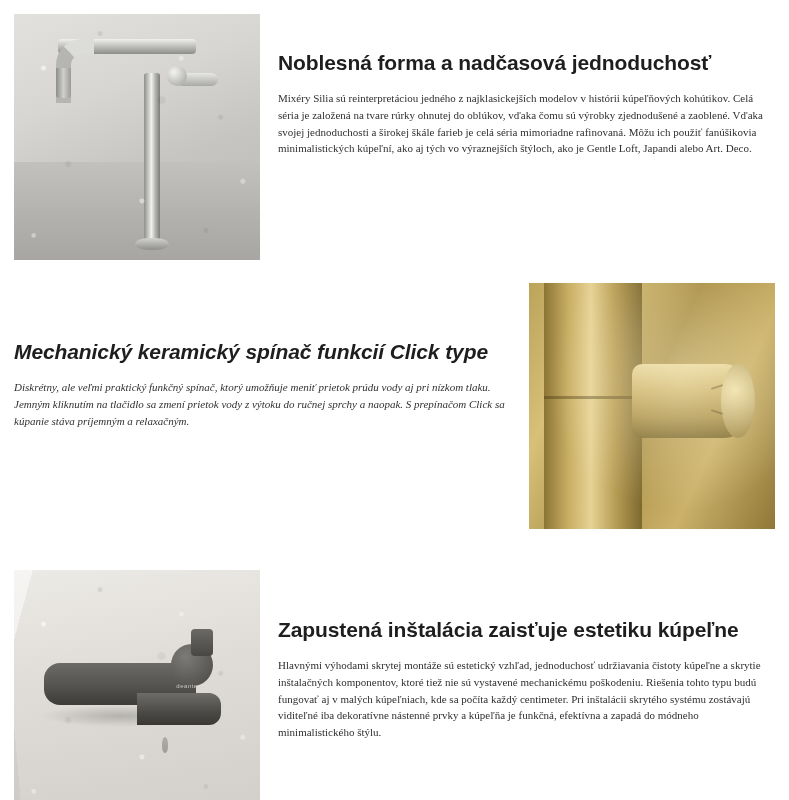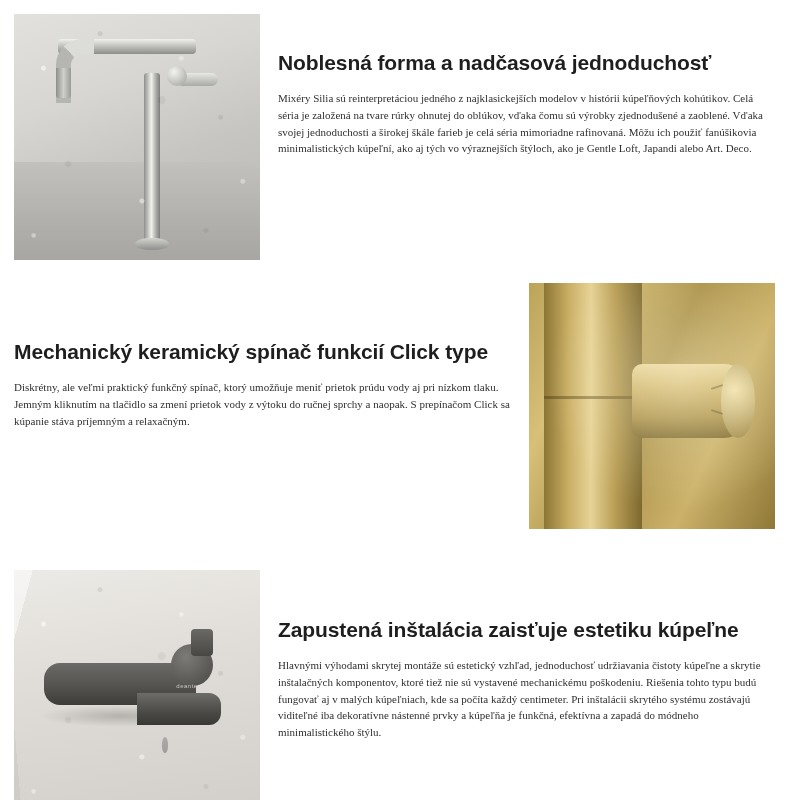--- a/index.html
+++ b/index.html
@@ -84,20 +84,21 @@
   #section-2 .media {
     width: 246px;
     height: 246px;
     margin-right: 14px;
     margin-top: 0;
   }
   #section-2 .copy {
     padding-left: 14px;
     padding-right: 12px;
     padding-top: 56px;
+    font-style: italic;
   }
 
   
   #section-3 {
     position: absolute;
     left: 0; top: 570px;
     width: 789px;
   }
   #section-3 .media {
     width: 246px;

